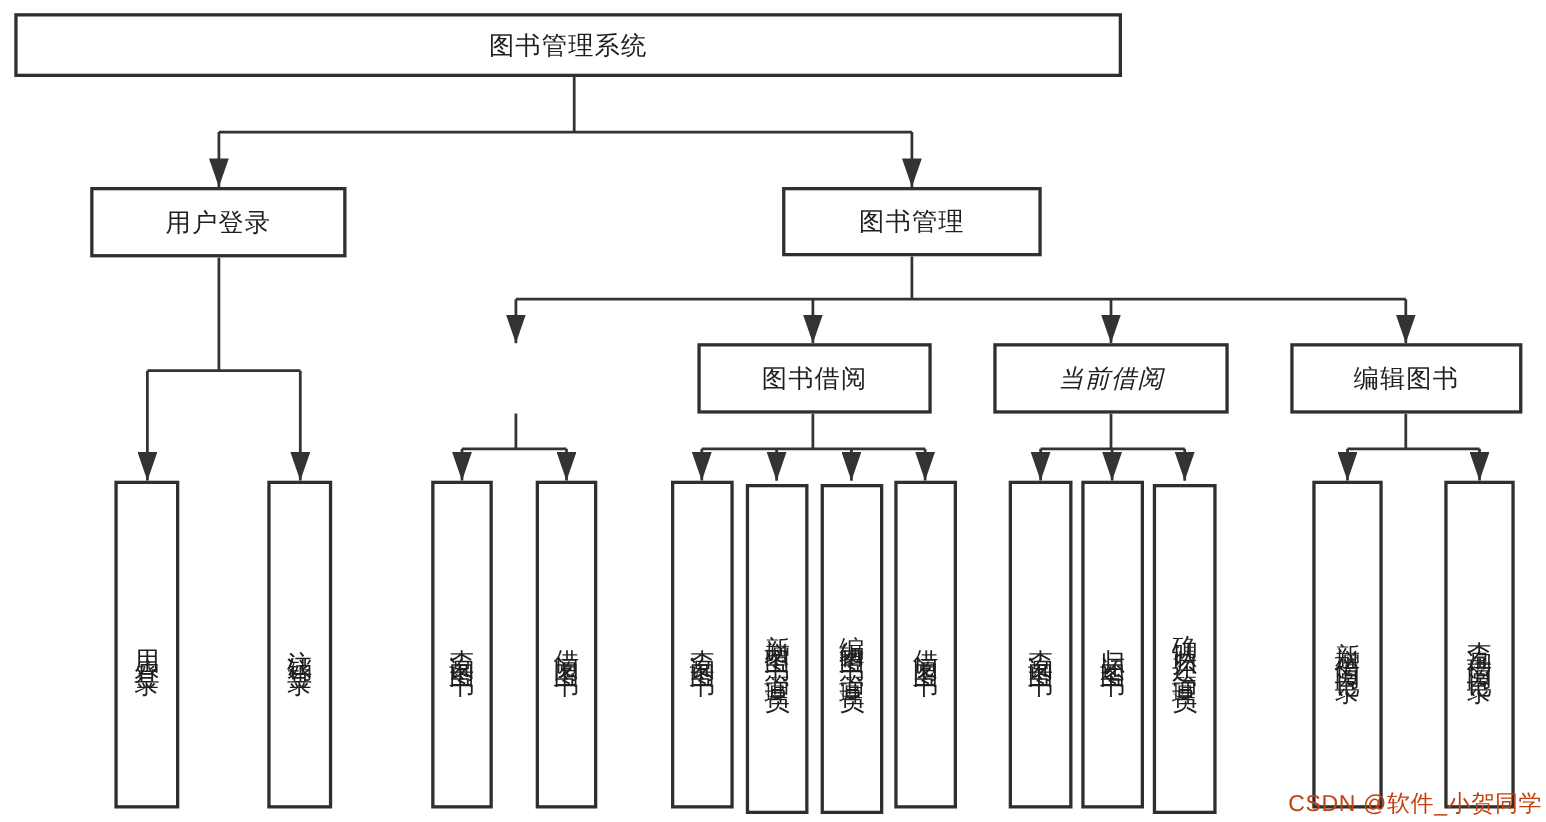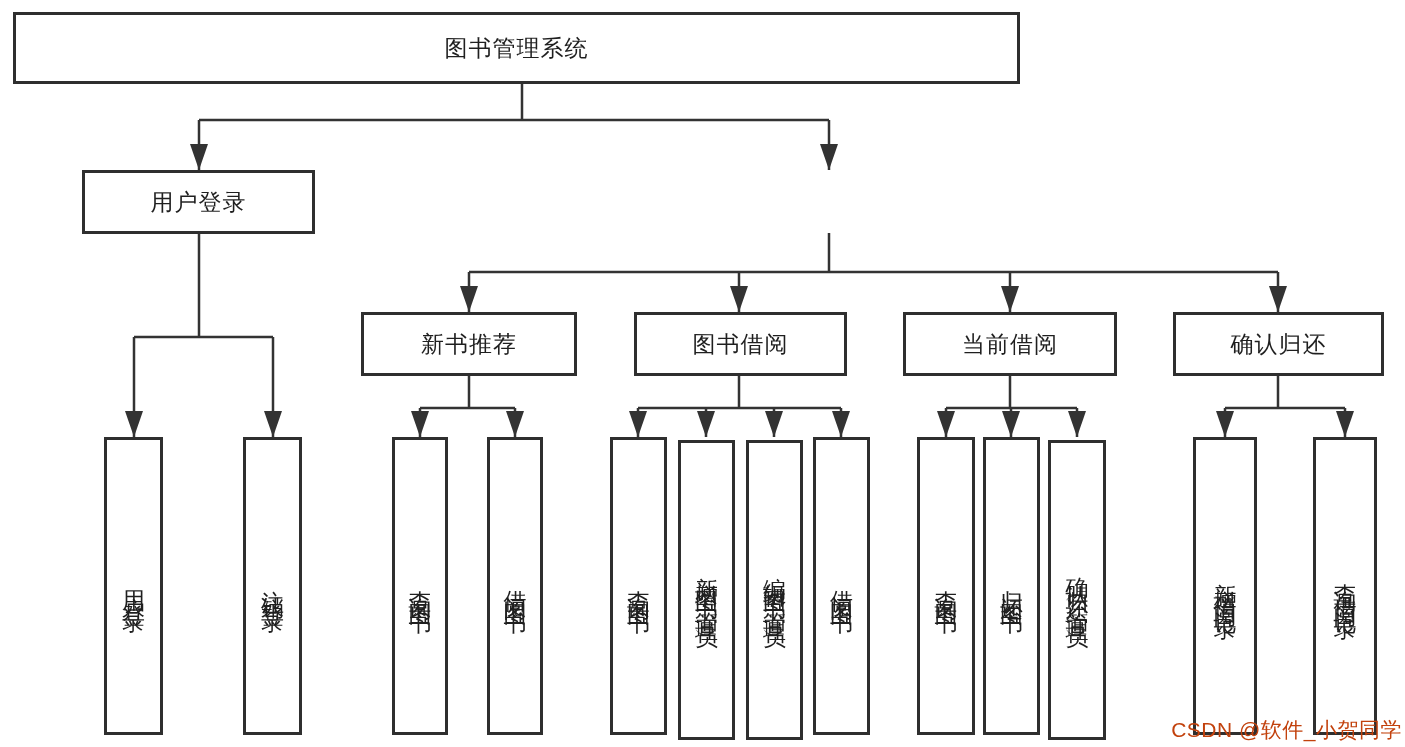--- a/index.html
+++ b/index.html
@@ -101,28 +101,28 @@
       <line x1="1077" y1="408" x2="1077" y2="437" marker-end="url(#arrow)"></line>
     </g>
 
     <g stroke="#333333" stroke-width="2.5" fill="none">
       <path d="M1278,376 V408 M1225,408 H1345"></path>
       <line x1="1225" y1="408" x2="1225" y2="437" marker-end="url(#arrow)"></line>
       <line x1="1345" y1="408" x2="1345" y2="437" marker-end="url(#arrow)"></line>
     </g>
   </svg>
 
-  <div class="node" style="left:13px; top:12px; width:1007px; height:72px;">图书管理系统</div>
+  <div class="node" style="left:13px; top:12px; width:1007px; height:58px;">图书管理系统</div>
 
   <div class="node" style="left:82px; top:170px; width:233px; height:64px;">用户登录</div>
+  <div class="node" style="left:711px; top:170px; width:236px; height:63px;">图书管理</div>
 
-  <div class="node" style="left:361px; top:312px; width:216px; height:64px;">新书推荐</div>
   <div class="node" style="left:634px; top:312px; width:213px; height:64px;">图书借阅</div>
-  <div class="node" style="left:903px; top:312px; width:214px; height:64px;">当前借阅</div>
-  <div class="node" style="left:1173px; top:312px; width:211px; height:64px;">确认归还</div>
+  <div class="node" style="left:903px; top:312px; width:214px; height:64px;font-style:italic;">当前借阅</div>
+  <div class="node" style="left:1173px; top:312px; width:211px; height:64px;">编辑图书</div>
 
   <div class="node vnode" style="left:104px; top:437px; width:59px; height:298px;">用户登录</div>
   <div class="node vnode" style="left:243px; top:437px; width:59px; height:298px;">注销登录</div>
 
   <div class="node vnode" style="left:392px; top:437px; width:56px; height:298px;">查询图书</div>
   <div class="node vnode" style="left:487px; top:437px; width:56px; height:298px;">借阅图书</div>
 
   <div class="node vnode" style="left:610px; top:437px; width:57px; height:298px;">查询图书</div>
   <div class="node vnode" style="left:678px; top:440px; width:57px; height:300px;">新增图书（管理员）</div>
   <div class="node vnode" style="left:746px; top:440px; width:57px; height:300px;">编辑图书（管理员）</div>

